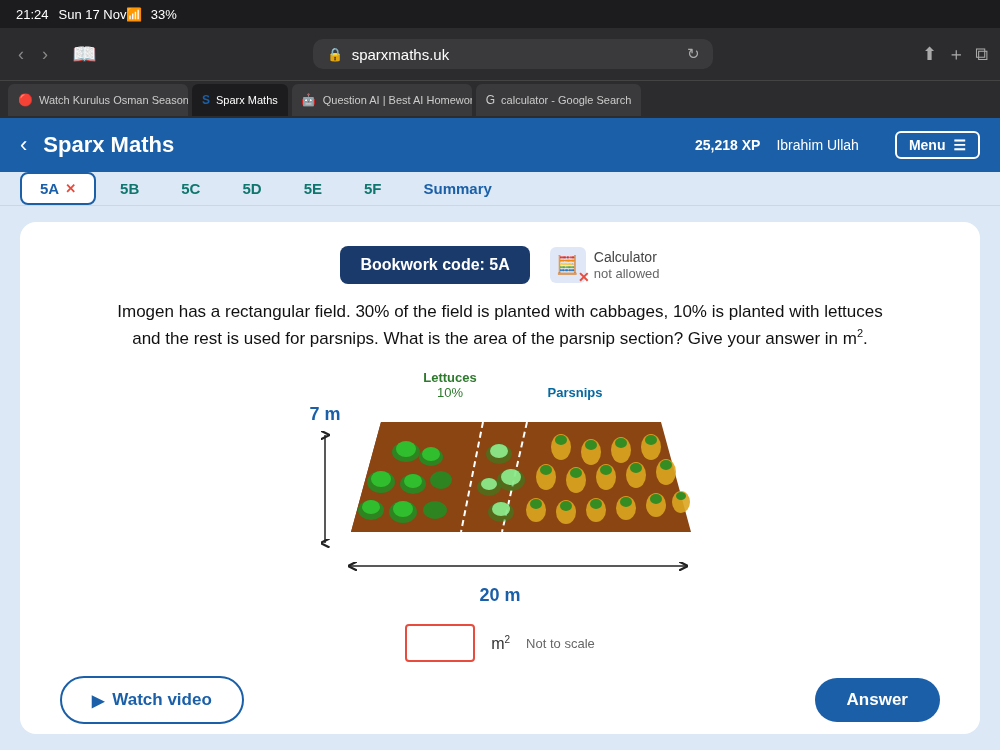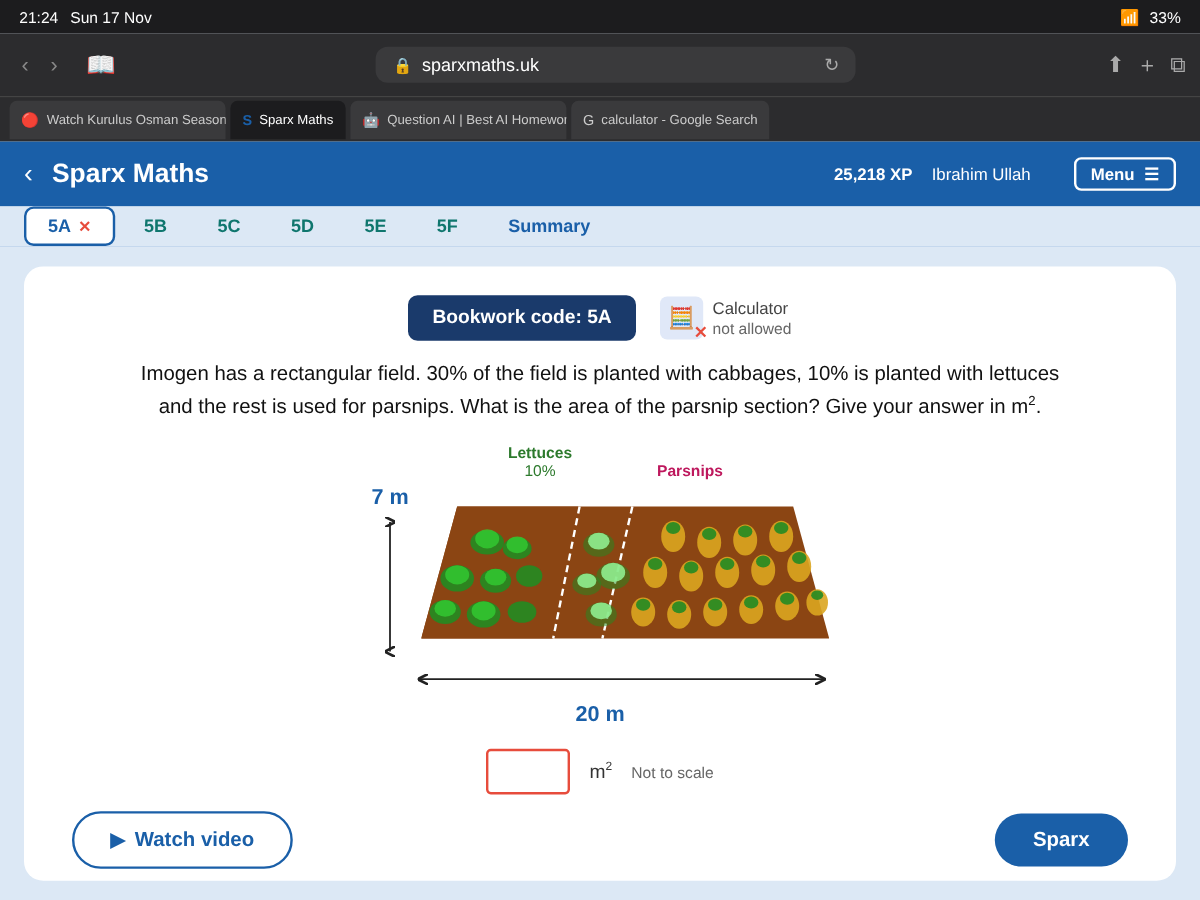--- a/index.html
+++ b/index.html
@@ -13,21 +13,21 @@
       flex-direction: column;
     }
 
     
     .status-bar {
       background: #1c1c1e;
       color: white;
       font-size: 13px;
       padding: 4px 16px;
       display: flex;
-      justify-content: space-between;
+      justify-content: flex-start;
       align-items: center;
       height: 28px;
     }
     .status-left { display: flex; gap: 10px; align-items: center; }
     .status-right { display: flex; gap: 8px; align-items: center; font-size: 13px; }
 
     
     .browser-bar {
       background: #2c2c2e;
       padding: 6px 12px;
@@ -248,21 +248,21 @@
       margin-left: 60px;
       align-items: flex-end;
     }
     .field-label-item {
       text-align: center;
       font-size: 13px;
       font-weight: 700;
     }
     .label-cabbages { color: #2d7a2d; width: 110px; }
     .label-lettuces { color: #2d7a2d; width: 90px; }
-    .label-parsnips { color: #be185d; width: 160px; }
+    .label-parsnips { color: #0369a1; width: 160px; }
     .label-pct { font-weight: 400; }
 
     .field-row {
       display: flex;
       align-items: center;
       gap: 10px;
     }
     .field-7m {
       color: #1a5fa8;
       font-size: 18px;
@@ -570,18 +570,18 @@
       <span class="m2-label">m<sup>2</sup></span>
       <span class="not-to-scale">Not to scale</span>
     </div>
 
     <div class="bottom-buttons">
       <button class="watch-video-btn">
         <span class="video-icon">▶</span>
         <span>Watch video</span>
       </button>
       <button class="answer-btn">
-        <span>Sparx</span>
+        <span>Answer</span>
       </button>
     </div>
 
   </div>
 </div>
 
 </body></html>

